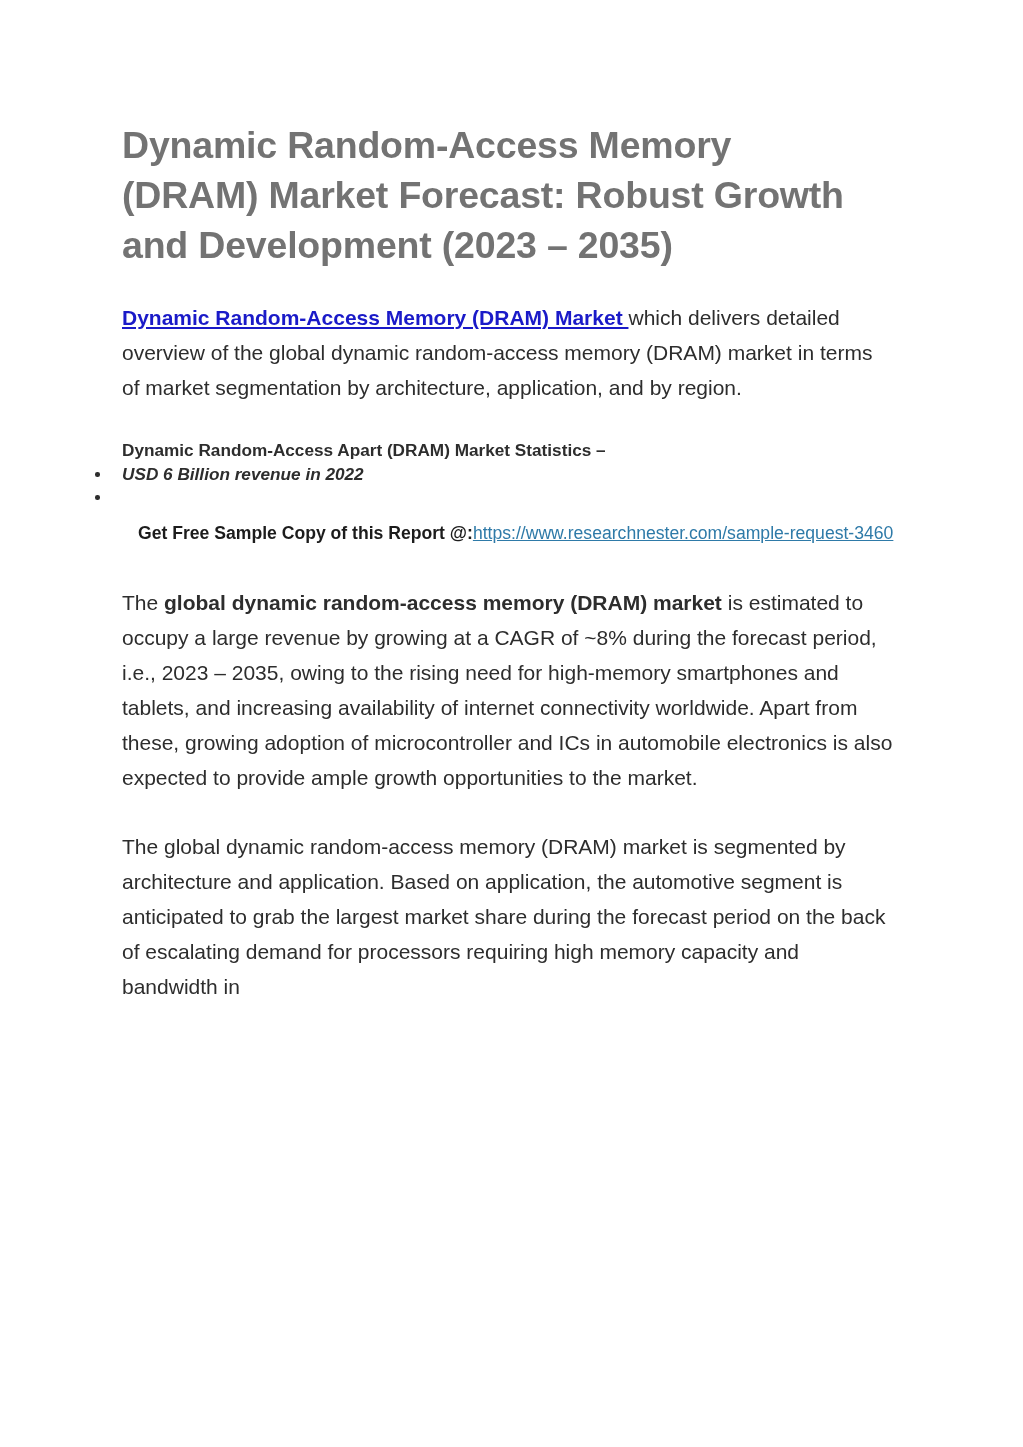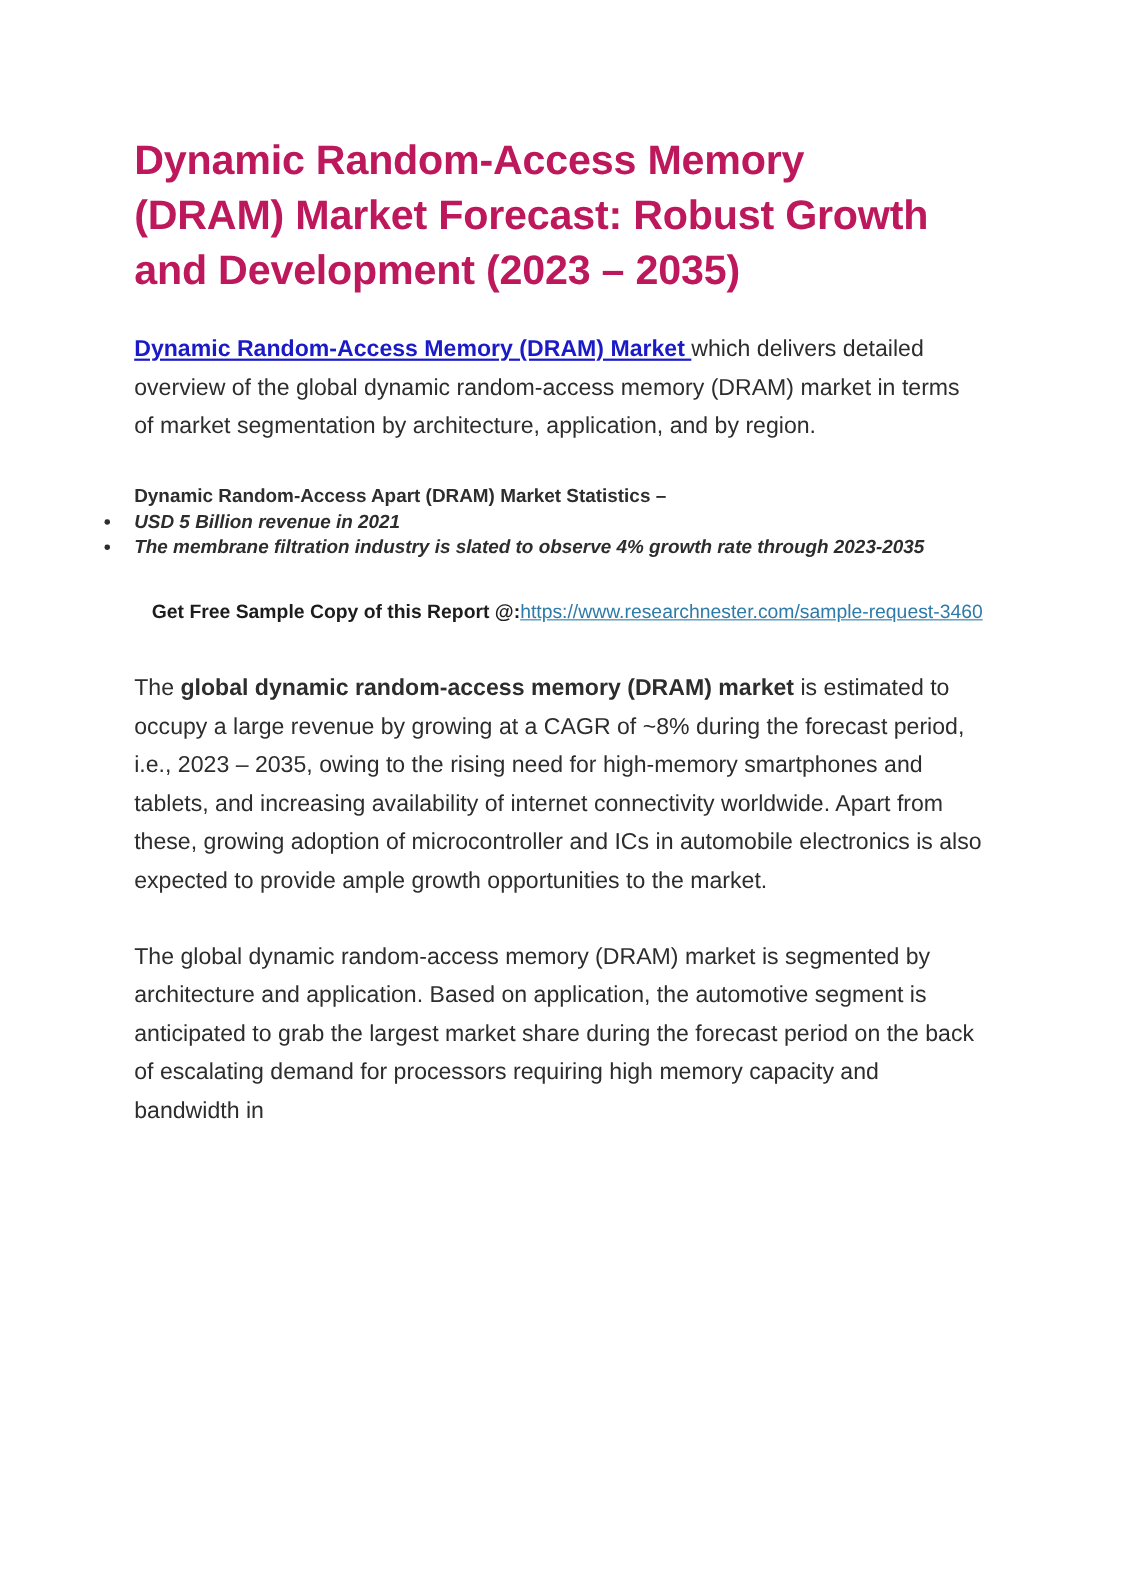--- a/index.html
+++ b/index.html
@@ -30,21 +30,21 @@
     left: 122px;
     top: 120px;
     width: 772px;
   }
 
   
   .doc-title {
     font-size: 37.5px;
     font-weight: bold;
     line-height: 50px;
-    color: #be185d;
+    color: #737373;
     letter-spacing: -0.2px;
     margin: 0 0 30px 0;
     width: 740px;
   }
 
   
   .para {
     font-size: 21px;
     line-height: 35px;
     color: #2d2d2d;
@@ -123,25 +123,24 @@
     <p class="para">
       <a href="#" class="link-strong">Dynamic Random-Access Memory (DRAM) Market </a><span>which delivers detailed overview of the  global dynamic random-access memory (DRAM) market in terms of market segmentation by architecture, application, and by region.</span>
     </p>
 
 
     <div class="stats-block">
       <div class="stats-heading">Dynamic Random-Access Apart (DRAM) Market Statistics –</div>
       <ul class="stats-list">
         <li>
           <span class="bullet-dot"></span>
-          <span>USD 5 Billion revenue in 2021</span>
+          <span>USD 6 Billion revenue in 2022</span>
         </li>
         <li>
           <span class="bullet-dot"></span>
-          <span>The membrane filtration industry is slated to observe 4% growth rate through 2023-2035</span>
         </li>
       </ul>
     </div>
 
     <p class="sample-para">
       <span class="lead">Get Free Sample Copy of this Report @:</span><a href="#" class="link-url">https://www.researchnester.com/sample-request-3460</a>
     </p>
 
     <p class="para">
       <span>The </span><span class="bold">global dynamic random-access memory (DRAM) market</span><span> is estimated to occupy a large revenue by growing at a CAGR of ~8% during the forecast period, i.e., 2023 – 2035, owing to the rising need for high-memory smartphones and tablets, and increasing availability of internet connectivity worldwide. Apart from these, growing adoption of microcontroller and ICs in automobile electronics is also expected to provide ample growth opportunities to the market.</span>

